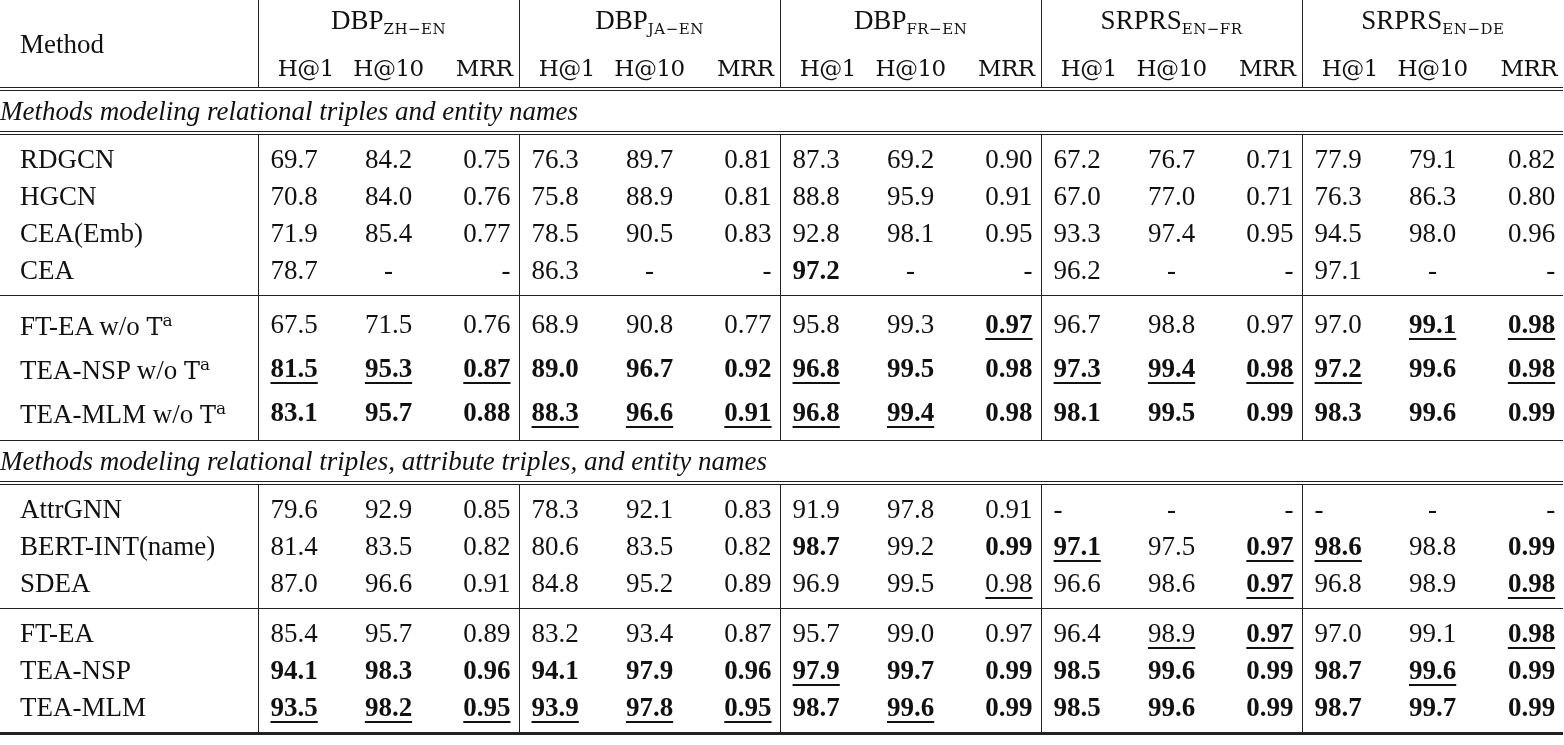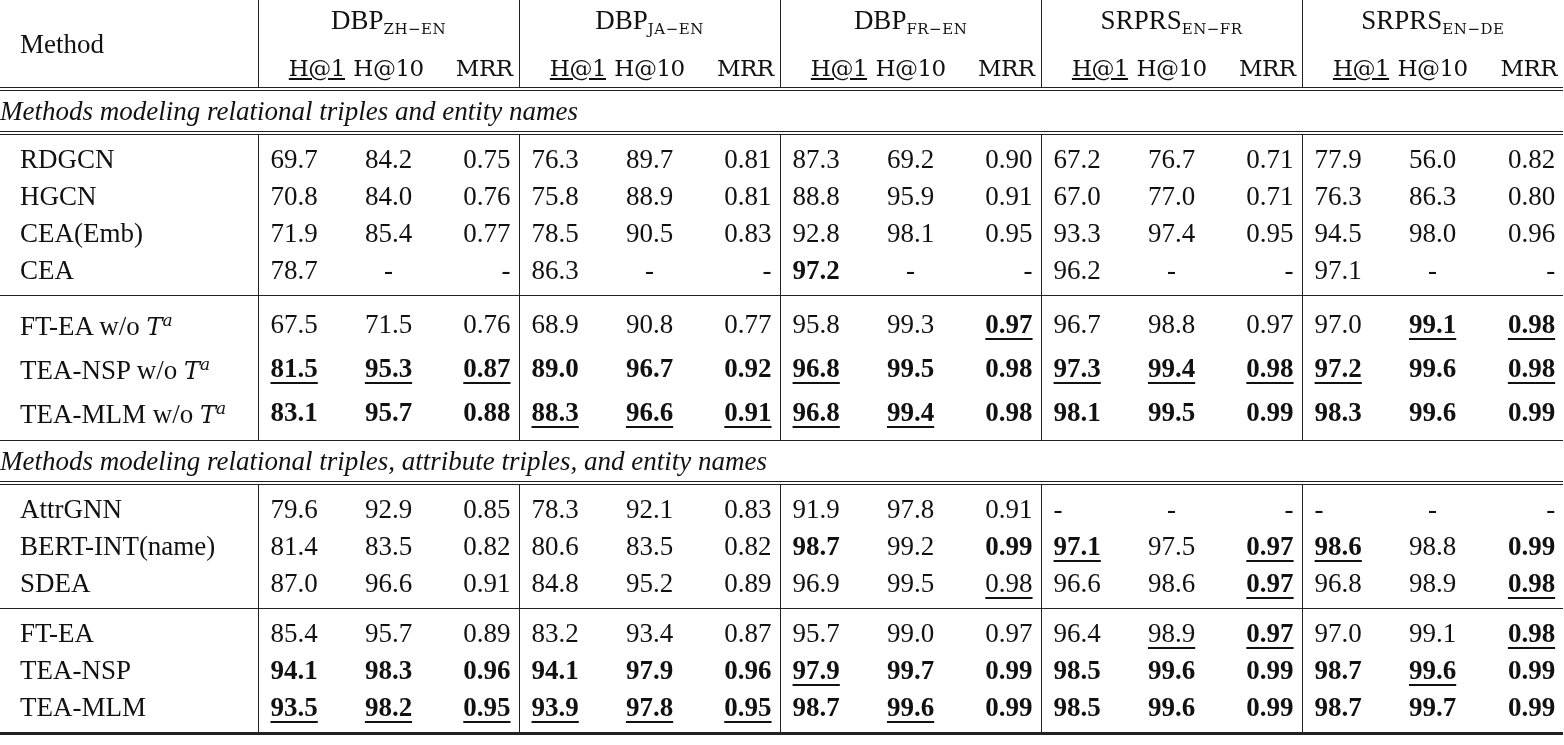--- a/index.html
+++ b/index.html
@@ -12,29 +12,29 @@
   td.num { text-align: center; }
   td.num.last { text-align: right; padding-right: 8px; }
   td.num.first { text-align: left; padding-left: 12px; }
   .vl { border-left: 1.5px solid #222; }
   td.meth { text-align: left; padding-left: 20px; }
   .hdr-top td, .hdr-top th { height: 36px; line-height: 40px; }
   .hdr-bot td, .hdr-bot th { height: 38px; line-height: 36px; }
   .grp { text-align: center; font-size: 27px; }
   .grp sub { font-size: 17px; vertical-align: -5px; letter-spacing: 0.5px; font-family: "DejaVu Serif", serif; font-size: 15px; text-align: center; }
   .metric { text-align: center; font-family: "DejaVu Serif", serif; font-size: 23px; letter-spacing: -0.5px; }
-  .metric.first { text-align: right; padding-left: 8px; text-decoration: underline; }
+  .metric.first { text-align: center; padding-left: 8px; }
   .metric.last { text-align: right; padding-right: 6px; }
   .rule-double { border-bottom: 4px double #222; }
   .rule-single { border-bottom: 1.5px solid #222; }
   .section td { font-style: italic; height: 40px; line-height: 40px; font-size: 27px; }
   .spacer td { height: 6px; line-height: 6px; }
   .b { font-weight: bold; }
   .u { text-decoration: underline; text-underline-offset: 5px; text-decoration-thickness: 1.5px; }
-  .calT { font-family: "DejaVu Serif", serif; font-style: italic; font-size: 24px; }
+  .calT { font-family: "DejaVu Serif", serif; font-size: 24px; }
   .calT sup { font-size: 17px; vertical-align: 9px; }
   .bottom-rule { border-bottom: 3px solid #222; }
 </style>
 </head>
 <body>
 
 <div class="tbl">
   <table id="results">
     <colgroup>
       <col class="m">
@@ -111,21 +111,21 @@
           <td class="num vl first"><span class="">76.3</span></td>
           <td class="num"><span class="">89.7</span></td>
           <td class="num last"><span class="">0.81</span></td>
           <td class="num vl first"><span class="">87.3</span></td>
           <td class="num"><span class="">69.2</span></td>
           <td class="num last"><span class="">0.90</span></td>
           <td class="num vl first"><span class="">67.2</span></td>
           <td class="num"><span class="">76.7</span></td>
           <td class="num last"><span class="">0.71</span></td>
           <td class="num vl first"><span class="">77.9</span></td>
-          <td class="num"><span class="">56.0</span></td>
+          <td class="num"><span class="">79.1</span></td>
           <td class="num last"><span class="">0.82</span></td>
         </tr>
         <tr>
           <td class="meth"><span>HGCN</span></td>
           <td class="num vl first"><span class="">70.8</span></td>
           <td class="num"><span class="">84.0</span></td>
           <td class="num last"><span class="">0.76</span></td>
           <td class="num vl first"><span class="">75.8</span></td>
           <td class="num"><span class="">88.9</span></td>
           <td class="num last"><span class="">0.81</span></td>

